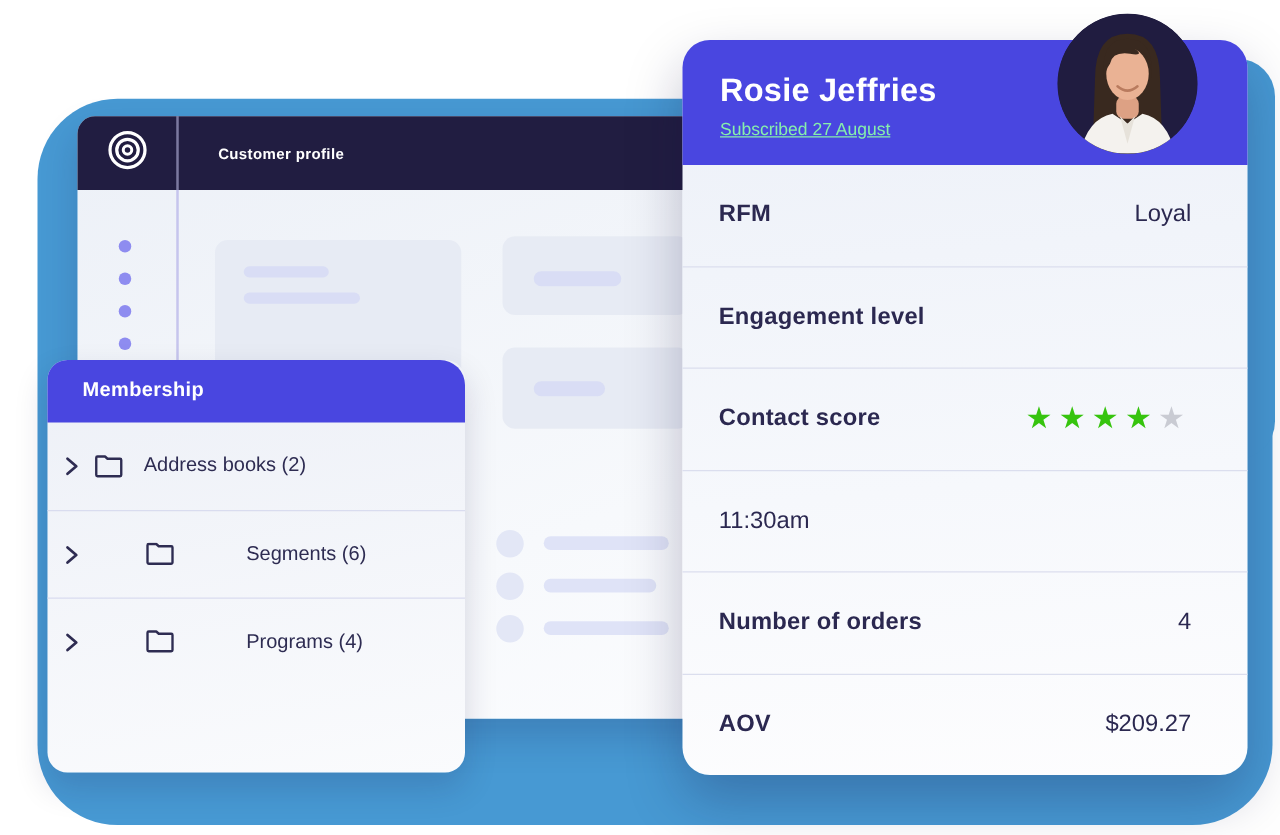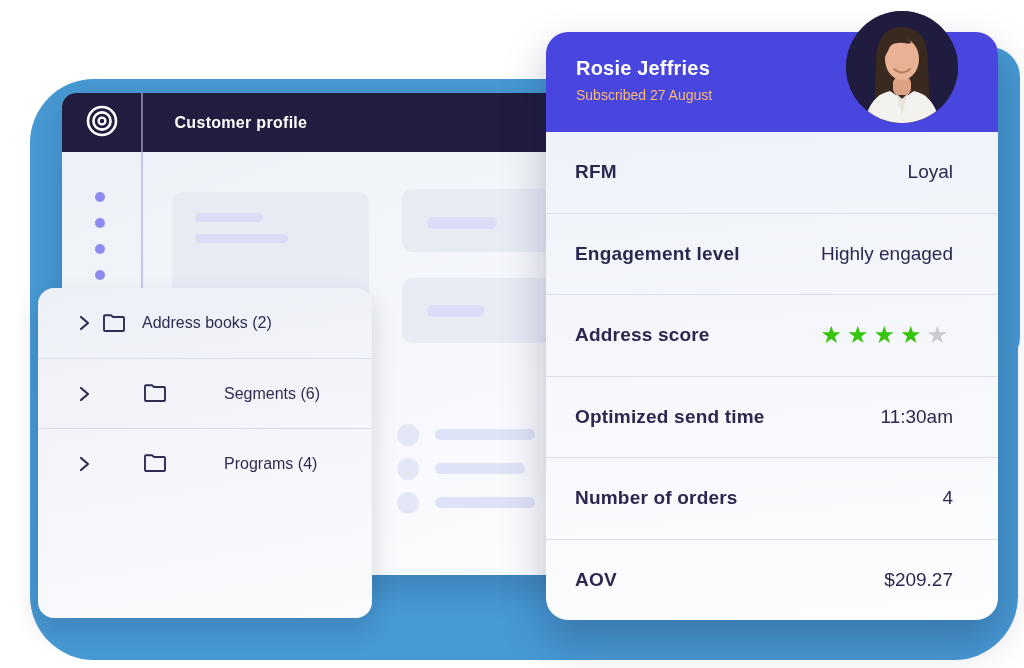--- a/index.html
+++ b/index.html
@@ -54,21 +54,21 @@
     flex: 0 0 auto;
   }
   .window-header-divider {
     width: 1.5px; height: 100%;
     background: rgba(198, 197, 237, 0.55);
     flex: 0 0 auto;
   }
   .window-title {
     margin-left: 32px;
     color: #ffffff;
-    font-size: 16px;
+    font-size: 12px;
     font-weight: 700;
     letter-spacing: 0.3px;
   }
   .window-sidebar-divider {
     position: absolute;
     left: 79px; top: 59px; bottom: 0;
     width: 1.5px;
     background: #c6c5ed;
   }
   .side-dot {
@@ -135,21 +135,21 @@
   }
   .membership-title {
     color: #ffffff;
     font-size: 16px;
     font-weight: 700;
     letter-spacing: 0.3px;
   }
   .membership-row {
     height: 70px;
     display: flex; align-items: center;
-    padding-left: 40px;
+    padding-left: 13px;
     cursor: pointer;
   }
   .membership-row + .membership-row { border-top: 1px solid #d9dcef; gap: 41px; }
   .membership-row .chevron { flex: 0 0 auto; display: flex; }
   .membership-row .folder { flex: 0 0 auto; display: flex; margin-left: 11px; }
   .membership-label {
     margin-left: 16px;
     color: #2e2c52;
     font-size: 16px;
   }
@@ -164,28 +164,29 @@
     box-shadow: 0 20px 44px rgba(20, 16, 60, 0.26);
   }
   .profile-header {
     height: 100px;
     background: #4946E0;
     border-radius: 22px 22px 0 0;
     padding: 25px 0 0 30px;
   }
   .profile-name {
     color: #ffffff;
-    font-size: 20px;
+    font-size: 26px;
     font-weight: 700;
     letter-spacing: 0.2px;
   }
   .profile-subscribed {
     margin-top: 7px;
-    color: #fdba74;
+    color: #86efac;
     font-size: 14px;
+    text-decoration: underline;
   }
   .profile-body {
     position: absolute;
     left: 0; right: 0; top: 100px; bottom: 0;
     display: flex; flex-direction: column;
   }
   .profile-row {
     flex: 1;
     display: flex; align-items: center; justify-content: space-between;
     padding: 0 45px 0 29px;
@@ -257,20 +258,23 @@
 
     <div class="skeleton-row-circle sk-row1-c"></div>
     <div class="skeleton-row-bar sk-row1-b"></div>
     <div class="skeleton-row-circle sk-row2-c"></div>
     <div class="skeleton-row-bar sk-row2-b"></div>
     <div class="skeleton-row-circle sk-row3-c"></div>
     <div class="skeleton-row-bar sk-row3-b"></div>
   </div>
 
   <div class="membership">
+    <div class="membership-header">
+      <span class="membership-title">Membership</span>
+    </div>
 
     <div class="membership-row">
       <span class="chevron">
         <svg width="13" height="16" viewBox="0 0 13 16">
             <polyline points="3,2 10,8 3,14" fill="none" stroke="#2e2c52" stroke-width="2.2" stroke-linecap="round" stroke-linejoin="round"></polyline>
           </svg>
       </span>
       <span class="folder">
         <svg width="24" height="19" viewBox="0 0 24 19">
             <path d="M2 4.5 V16 Q2 17 3 17 H21 Q22 17 22 16 V4 Q22 3 21 3 H11 L9 1.2 H3 Q2 1.2 2 2.2 Z" fill="none" stroke="#2e2c52" stroke-width="1.9" stroke-linejoin="round"></path>
@@ -316,30 +320,28 @@
     </div>
     <div class="profile-body">
 
       <div class="profile-row">
         <span class="profile-row-label">RFM</span>
         <span class="profile-row-value">Loyal</span>
       </div>
 
       <div class="profile-row">
         <span class="profile-row-label">Engagement level</span>
-        <span class="profile-row-value">Highly engaged</span>
-      </div>
-
-      <div class="profile-row">
-        <span class="profile-row-label">Address score</span>
+      </div>
+
+      <div class="profile-row">
+        <span class="profile-row-label">Contact score</span>
         <span class="stars"><span class="stars-filled">★★★★</span><span class="stars-empty">★</span></span>
       </div>
 
       <div class="profile-row">
-        <span class="profile-row-label">Optimized send time</span>
         <span class="profile-row-value">11:30am</span>
       </div>
 
       <div class="profile-row">
         <span class="profile-row-label">Number of orders</span>
         <span class="profile-row-value">4</span>
       </div>
 
       <div class="profile-row">
         <span class="profile-row-label">AOV</span>

